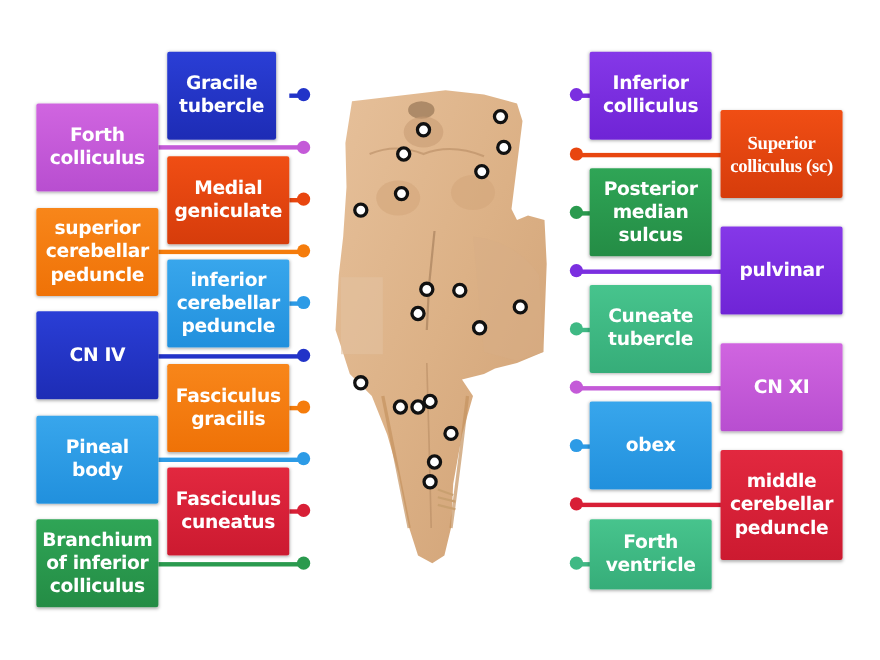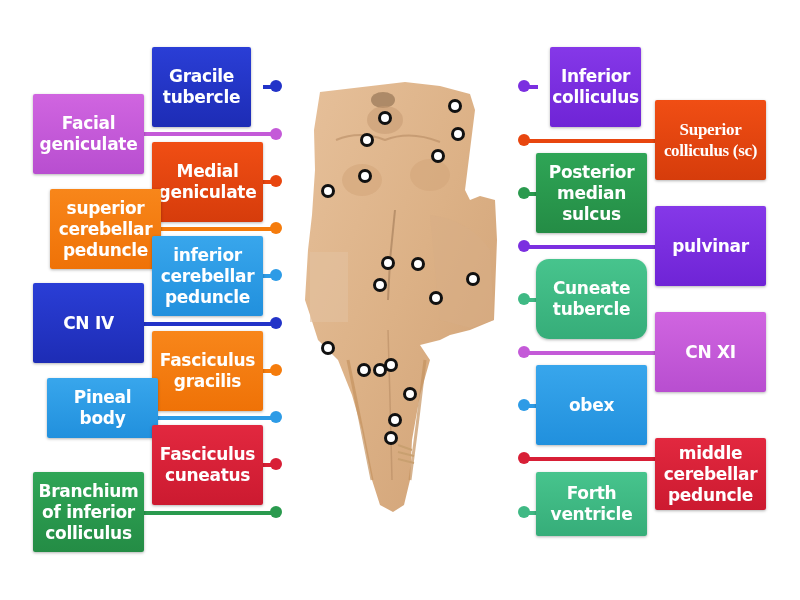--- a/index.html
+++ b/index.html
@@ -103,69 +103,69 @@
 <div class="line" style="left:524px;top:457px;width:134px;background:#d81f36;"></div>
 <div class="dot" style="left:518px;top:452px;background:#d81f36;"></div>
 
 <div class="line" style="left:524px;top:511px;width:14px;background:#3fb984;"></div>
 <div class="dot" style="left:518px;top:506px;background:#3fb984;"></div>
 
 <div class="label" style="left:152px;top:47px;width:99px;height:80px;background:linear-gradient(#2a3ed6,#1d2cb5);">
     <span>Gracile tubercle</span>
   </div>
 <div class="label" style="left:33px;top:94px;width:111px;height:80px;background:linear-gradient(#d065e0,#b84ed0);">
-    <span>Facial geniculate</span>
+    <span>Forth colliculus</span>
   </div>
 <div class="label" style="left:152px;top:142px;width:111px;height:80px;background:linear-gradient(#f04e14,#d63c0b);">
     <span>Medial geniculate</span>
   </div>
-<div class="label" style="left:50px;top:189px;width:111px;height:80px;background:linear-gradient(#f8861a,#ef7207);justify-content:flex-end;">
+<div class="label" style="left:33px;top:189px;width:111px;height:80px;background:linear-gradient(#f8861a,#ef7207);justify-content:flex-end;">
     <span>superior cerebellar peduncle</span>
   </div>
 <div class="label" style="left:152px;top:236px;width:111px;height:80px;background:linear-gradient(#38a6ec,#2190dd);">
     <span>inferior cerebellar peduncle</span>
   </div>
 <div class="label" style="left:33px;top:283px;width:111px;height:80px;background:linear-gradient(#2a3ed6,#1d2cb5);">
     <span>CN IV</span>
   </div>
 <div class="label" style="left:152px;top:331px;width:111px;height:80px;background:linear-gradient(#f8861a,#ef7207);">
     <span>Fasciculus gracilis</span>
   </div>
-<div class="label" style="left:47px;top:378px;width:111px;height:60px;background:linear-gradient(#38a6ec,#2190dd);">
+<div class="label" style="left:33px;top:378px;width:111px;height:80px;background:linear-gradient(#38a6ec,#2190dd);">
     <span>Pineal body</span>
   </div>
 <div class="label" style="left:152px;top:425px;width:111px;height:80px;background:linear-gradient(#e2283f,#cc1a30);">
     <span>Fasciculus cuneatus</span>
   </div>
 <div class="label" style="left:33px;top:472px;width:111px;height:80px;background:linear-gradient(#2fa556,#248c45);">
     <span>Branchium of inferior colliculus</span>
   </div>
 
-<div class="label" style="left:536px;top:47px;width:91px;height:80px;background:linear-gradient(#8538e8,#6f24d6);margin-left:14px;">
+<div class="label" style="left:536px;top:47px;width:111px;height:80px;background:linear-gradient(#8538e8,#6f24d6);">
     <span>Inferior colliculus</span>
   </div>
 <div class="label" style="left:655px;top:100px;width:111px;height:80px;background:linear-gradient(#f04e14,#d63c0b);font-family:Liberation Serif, serif;">
     <span>Superior colliculus (sc)</span>
   </div>
 <div class="label" style="left:536px;top:153px;width:111px;height:80px;background:linear-gradient(#2fa556,#248c45);">
     <span>Posterior median sulcus</span>
   </div>
 <div class="label" style="left:655px;top:206px;width:111px;height:80px;background:linear-gradient(#8538e8,#6f24d6);">
     <span>pulvinar</span>
   </div>
-<div class="label" style="left:536px;top:259px;width:111px;height:80px;background:linear-gradient(#47c48d,#36ad79);border-radius:13px;">
+<div class="label" style="left:536px;top:259px;width:111px;height:80px;background:linear-gradient(#47c48d,#36ad79);">
     <span>Cuneate tubercle</span>
   </div>
 <div class="label" style="left:655px;top:312px;width:111px;height:80px;background:linear-gradient(#d065e0,#b84ed0);">
     <span>CN XI</span>
   </div>
 <div class="label" style="left:536px;top:365px;width:111px;height:80px;background:linear-gradient(#38a6ec,#2190dd);">
     <span>obex</span>
   </div>
-<div class="label" style="left:655px;top:438px;width:111px;height:72px;background:linear-gradient(#e2283f,#cc1a30);justify-content:center;">
+<div class="label" style="left:655px;top:409px;width:111px;height:100px;background:linear-gradient(#e2283f,#cc1a30);justify-content:center;">
     <span>middle cerebellar peduncle</span>
   </div>
 <div class="label" style="left:536px;top:472px;width:111px;height:64px;background:linear-gradient(#47c48d,#36ad79);">
     <span>Forth ventricle</span>
   </div>
 
 <div id="pins">
     <div class="pin" style="left: 378px; top: 111px;"></div>
     <div class="pin" style="left: 448px; top: 99px;"></div>
     <div class="pin" style="left: 360px; top: 133px;"></div>

